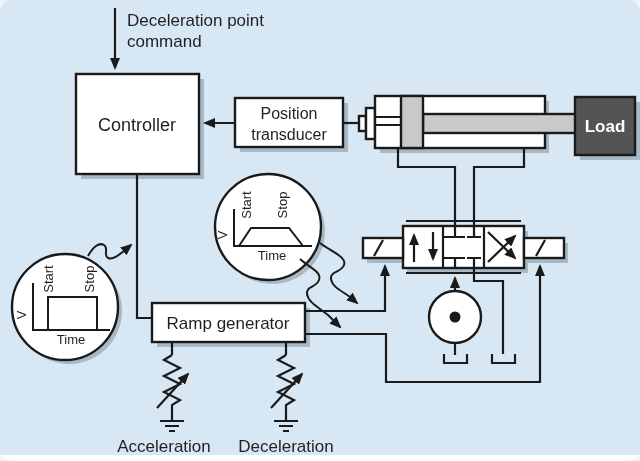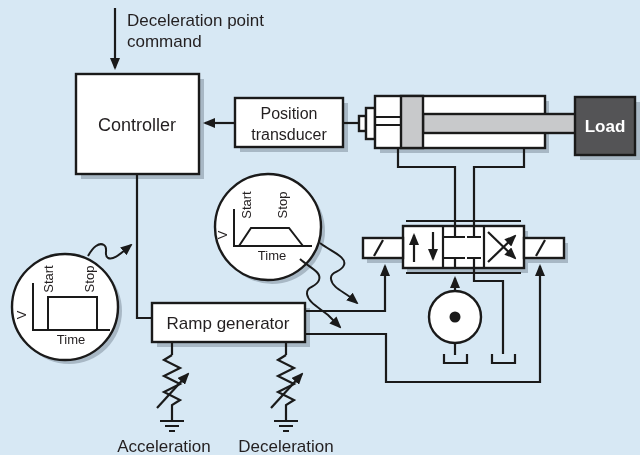--- a/index.html
+++ b/index.html
@@ -1,19 +1,20 @@
 <!DOCTYPE html>
 <html style="--background: #d7e8f4; --line: #1a1a1a; --boxfill: #ffffff; --shadow: #a8b8c5; --metal: #c8c9cb; --loadfill: #545456; --text: #231f20;"><head>
 <meta charset="utf-8">
 <style>
   html,body{margin:0;padding:0;background:#eef4f9;}
   .stage{
     width:640px;height:461px;position:relative;overflow:hidden;
     background:var(--background,#d7e8f4);
     font-family:"Liberation Sans",sans-serif;
+    border-radius:11px;
   }
   svg{position:absolute;left:0;top:0;}
   .ln{stroke:var(--line,#1a1a1a);stroke-width:2.2;fill:none;stroke-linejoin:miter;}
   .thin{stroke-width:2;}
   .dash{stroke-dasharray:5 3;}
   .box{fill:var(--boxfill,#ffffff);stroke:var(--line,#1a1a1a);stroke-width:2.4;}
   .metal{fill:var(--metal,#c8c9cb);stroke:var(--line,#1a1a1a);stroke-width:2.4;}
   .dark{fill:var(--loadfill,#545456);stroke:var(--line,#1a1a1a);stroke-width:2.4;}
   .shadow{fill:var(--shadow,#a8b8c5);stroke:none;}
   .txt{fill:var(--text,#231f20);font-family:"Liberation Sans",sans-serif;}

